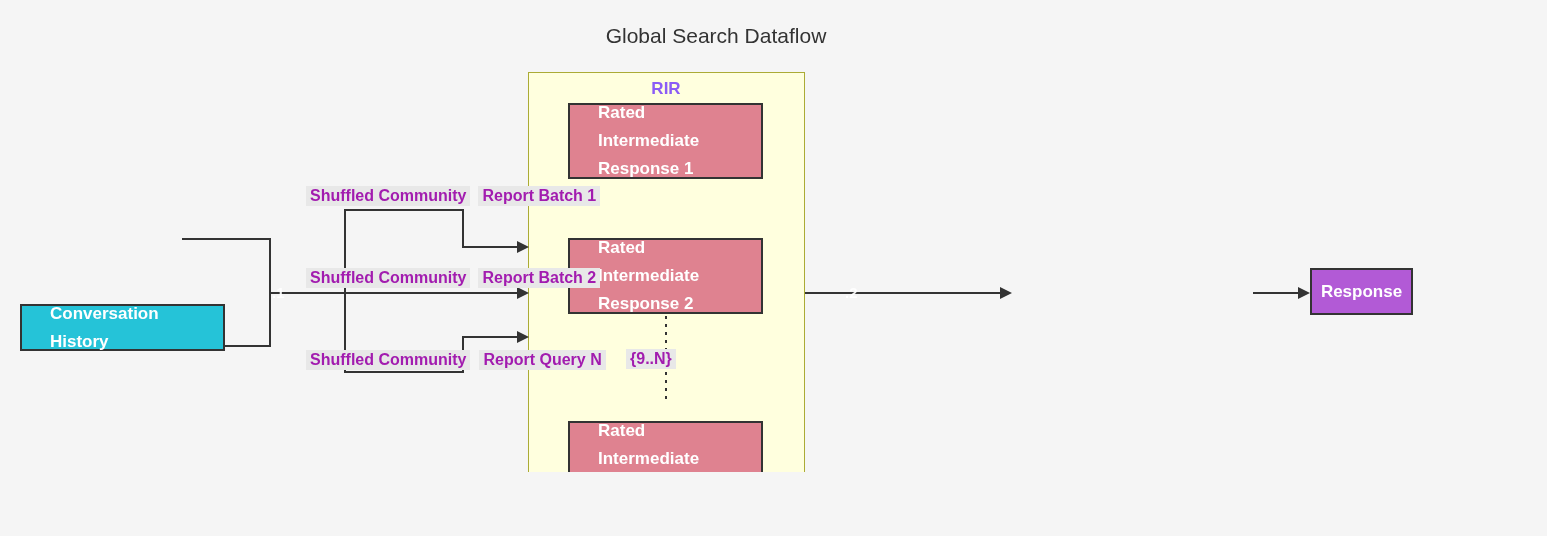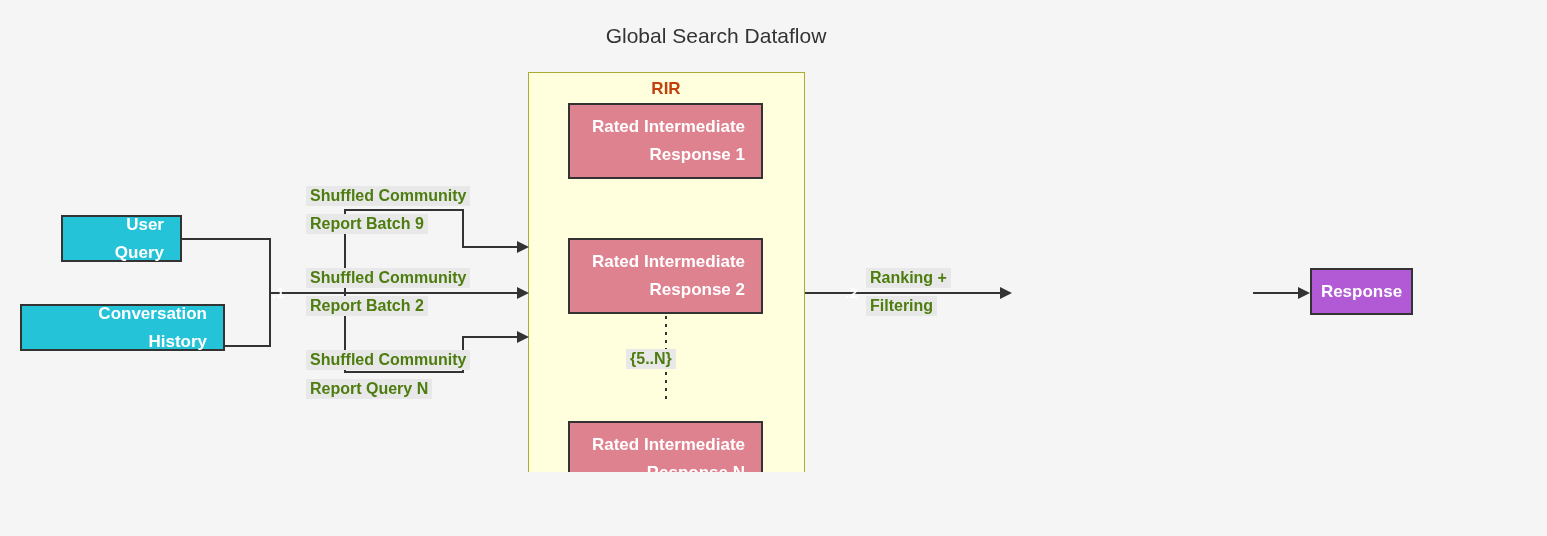--- a/index.html
+++ b/index.html
@@ -20,46 +20,46 @@
   .edges-svg { left: 0; top: 0; }
   .cluster {
     left: 528px; top: 72px; width: 277px; height: 436px;
     background: #ffffde;
     border: 1px solid #abab35;
     box-sizing: border-box;
   }
   .cluster-label {
     left: 596px; top: 79px; width: 140px;
     text-align: center;
-    font-size: 17px; font-weight: 600; color: #c2410c;
+    font-size: 17px; font-weight: 600; color: #8b5cf6;
   }
   .node {
     box-sizing: border-box;
     border: 2px solid #333333;
     display: flex; align-items: center; justify-content: center;
-    text-align: right;
+    text-align: left;
     color: #ffffff;
     font-size: 17px; font-weight: 700;
     line-height: 28px;
-    padding: 0 16px;
+    padding: 0 28px;
   }
   .node-cyan   { background: #25c3d8; }
   .node-pink   { background: #df8290; }
   .node-orange { background: #f0990e; }
   .node-purple { background: #b25ad6; }
   .n-user-query   { left: 61px;   top: 215px; width: 121px; height: 47px; }
   .n-conv-history { left: 20px;   top: 304px; width: 205px; height: 47px; }
   .n-rir1         { left: 568px;  top: 103px; width: 195px; height: 76px; }
   .n-rir2         { left: 568px;  top: 238px; width: 195px; height: 76px; }
   .n-rirN         { left: 568px;  top: 421px; width: 195px; height: 76px; }
   .n-aggregated   { left: 1012px; top: 253px; width: 241px; height: 76px; }
   .n-response     { left: 1310px; top: 268px; width: 103px; height: 47px; }
   .edge-label {
-    display: flex; flex-direction: column; align-items: flex-start;
-    font-size: 16px; font-weight: 600; color: #4d7c0f;
+    display: flex; flex-direction: row; align-items: flex-start;
+    font-size: 16px; font-weight: 600; color: #a21caf;
     text-align: center;
   }
   .edge-label span {
     background: #e8e8e8;
     padding: 0 4px;
     line-height: 20px;
     white-space: nowrap;
   }
   .el-batch1  { left: 306px; top: 186px; width: 200px; gap: 8px; }
   .el-batch2  { left: 306px; top: 268px; width: 200px; gap: 8px; }
@@ -96,55 +96,48 @@
       <polygon points="517,287 529,293 517,299"></polygon>
       <polygon points="517,331 529,337 517,343"></polygon>
       <polygon points="1000,287 1012,293 1000,299"></polygon>
       <polygon points="1298,287 1310,293 1298,299"></polygon>
     </g>
   </svg>
 
   <div class="abs title">Global Search Dataflow</div>
   <div class="abs cluster-label">RIR</div>
 
-  <div class="abs node node-cyan n-user-query">
-    <span>User Query</span>
-  </div>
   <div class="abs node node-cyan n-conv-history">
     <span>Conversation History</span>
   </div>
   <div class="abs node node-pink n-rir1">
     <span>Rated Intermediate Response 1</span>
   </div>
   <div class="abs node node-pink n-rir2">
     <span>Rated Intermediate Response 2</span>
   </div>
   <div class="abs node node-pink n-rirN">
     <span>Rated Intermediate Response N</span>
   </div>
   <div class="abs node node-purple n-response">
     <span>Response</span>
   </div>
 
   <div class="abs edge-label el-batch1">
     <span>Shuffled Community</span>
-    <span>Report Batch 9</span>
+    <span>Report Batch 1</span>
   </div>
   <div class="abs edge-label el-batch2">
     <span>Shuffled Community</span>
     <span>Report Batch 2</span>
   </div>
   <div class="abs edge-label el-batchN">
     <span>Shuffled Community</span>
     <span>Report Query N</span>
   </div>
-  <div class="abs edge-label el-ranking">
-    <span>Ranking +</span>
-    <span>Filtering</span>
-  </div>
   <div class="abs edge-label el-range">
-    <span>{5..N}</span>
+    <span>{9..N}</span>
   </div>
 
   <div class="abs edge-marker em-1">.1</div>
   <div class="abs edge-marker em-2">.2</div>
 
 </div>
 
 </body></html>

